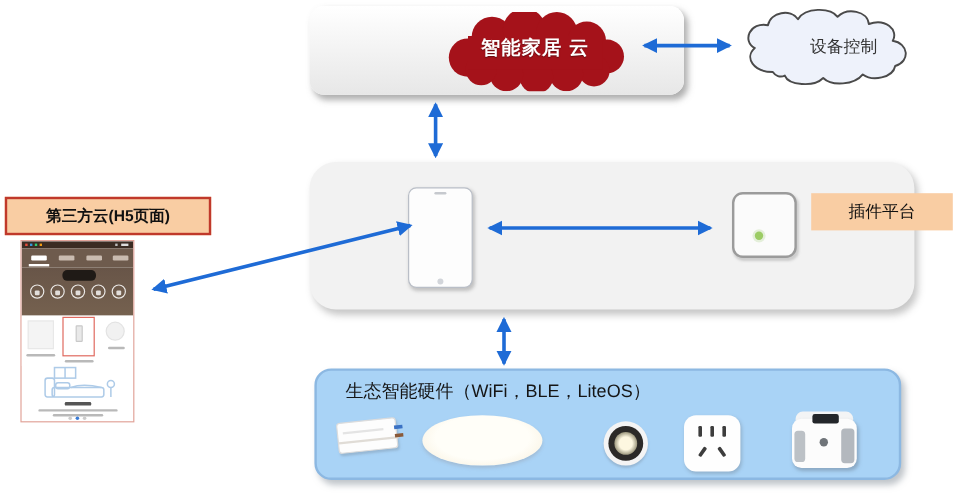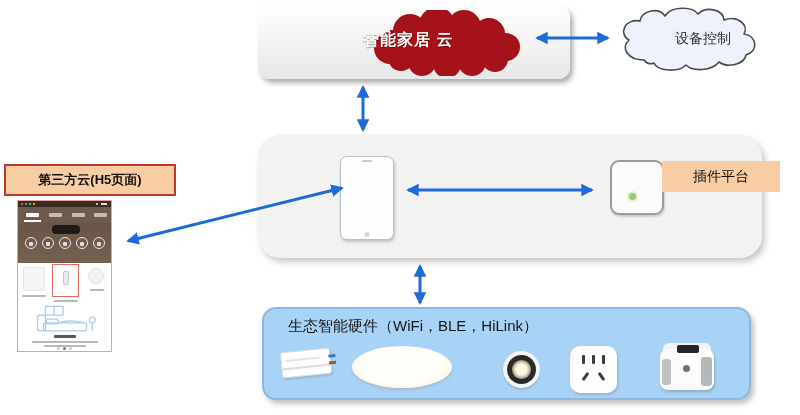--- a/index.html
+++ b/index.html
@@ -20,37 +20,37 @@
   .hardware-box {
     left:262px; top:307px; width:489px; height:93px; border-radius:14px;
     background:#a9d3f6; border:2px solid #8cb8e2;
     box-shadow:3px 4px 5px rgba(130,140,150,.5);
   }
   .hardware-title { left:24px; top:8px; font-size:15px; color:#151515; }
 
   
   .red-cloud-wrap { left:363px; top:10px; width:166px; height:66px; }
   .red-cloud-label {
-    position:absolute; left:0; top:20px; width:100%; text-align:left;
+    position:absolute; left:0; top:20px; width:100%; text-align:center;
     color:#fff; font-weight:bold; font-size:16px; letter-spacing:1px;
     text-shadow:0 1px 1px rgba(0,0,0,.4);
   }
   .tp-cloud-wrap { left:612px; top:6px; width:182px; height:70px; }
   .tp-cloud-label {
     position:absolute; left:0; top:24px; width:100%; text-align:center;
     color:#333; font-size:14px;
   }
 
   
   .orange-label {
     background:#f9cda3; color:#111; display:flex; align-items:center; justify-content:center;
     font-size:14px;
   }
   .h5-label { left:4px; top:164px; width:172px; height:32px; border:2px solid #c0392b; font-weight:bold; font-size:13px; }
-  .plugin-label { left:662px; top:161px; width:118px; height:31px; z-index:5; }
+  .plugin-label { left:676px; top:161px; width:118px; height:31px; z-index:5; }
   .hilink-label { left:455px; top:264px; width:256px; height:38px; font-size:15px; }
 
   
   .app-phone { left:340px; top:156px; width:54px; height:84px; background:#fdfdfd;
     border:1px solid #b9bec7; border-radius:7px; box-shadow:1px 2px 3px rgba(120,120,120,.4); }
   .app-phone .speaker { position:absolute; left:50%; top:3px; transform:translateX(-50%);
     width:10px; height:2px; background:#c6c9ce; border-radius:1px; }
   .app-phone .screen { position:absolute; left:4px; top:8px; right:4px; bottom:9px;
     background:linear-gradient(#f2f6fc 0 48%, #4471c9 48% 100%); border-radius:2px; overflow:hidden; }
   .hi-icon { position:absolute; left:50%; top:4px; transform:translateX(-50%);
@@ -248,21 +248,21 @@
     </div>
     <div class="h5-dots">
       <i></i>
         <i class="on"></i>
         <i></i>
     </div>
   </div>
 
 
   <div class="abs hardware-box">
-    <div class="abs hardware-title">生态智能硬件（WiFi，BLE，HiLink）</div>
+    <div class="abs hardware-title">生态智能硬件（WiFi，BLE，LiteOS）</div>
   </div>
 
   <div class="abs dev-module">
     <i class="line"></i>
       <i class="line2"></i>
       <i class="w1"></i>
       <i class="w2"></i>
   </div>
   <div class="abs dev-light"></div>
   <div class="abs dev-downlight">

